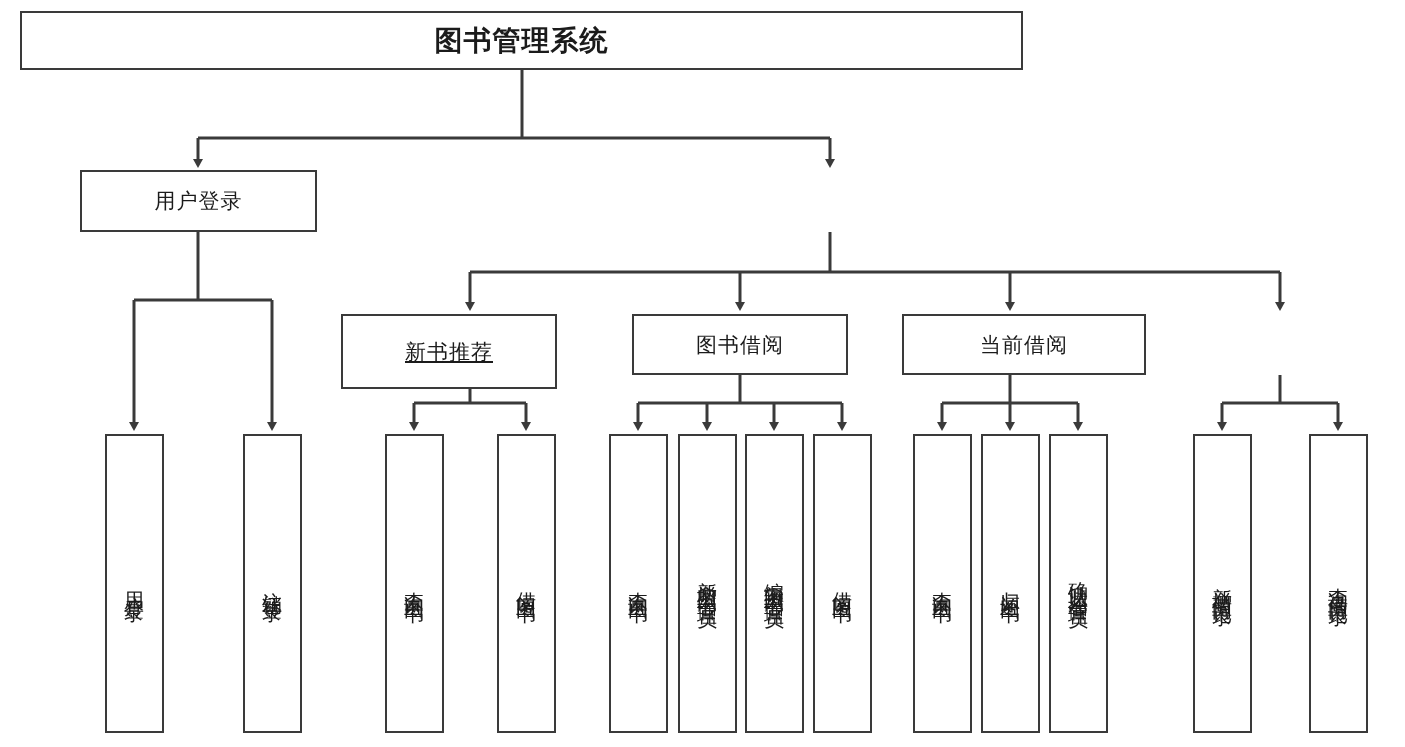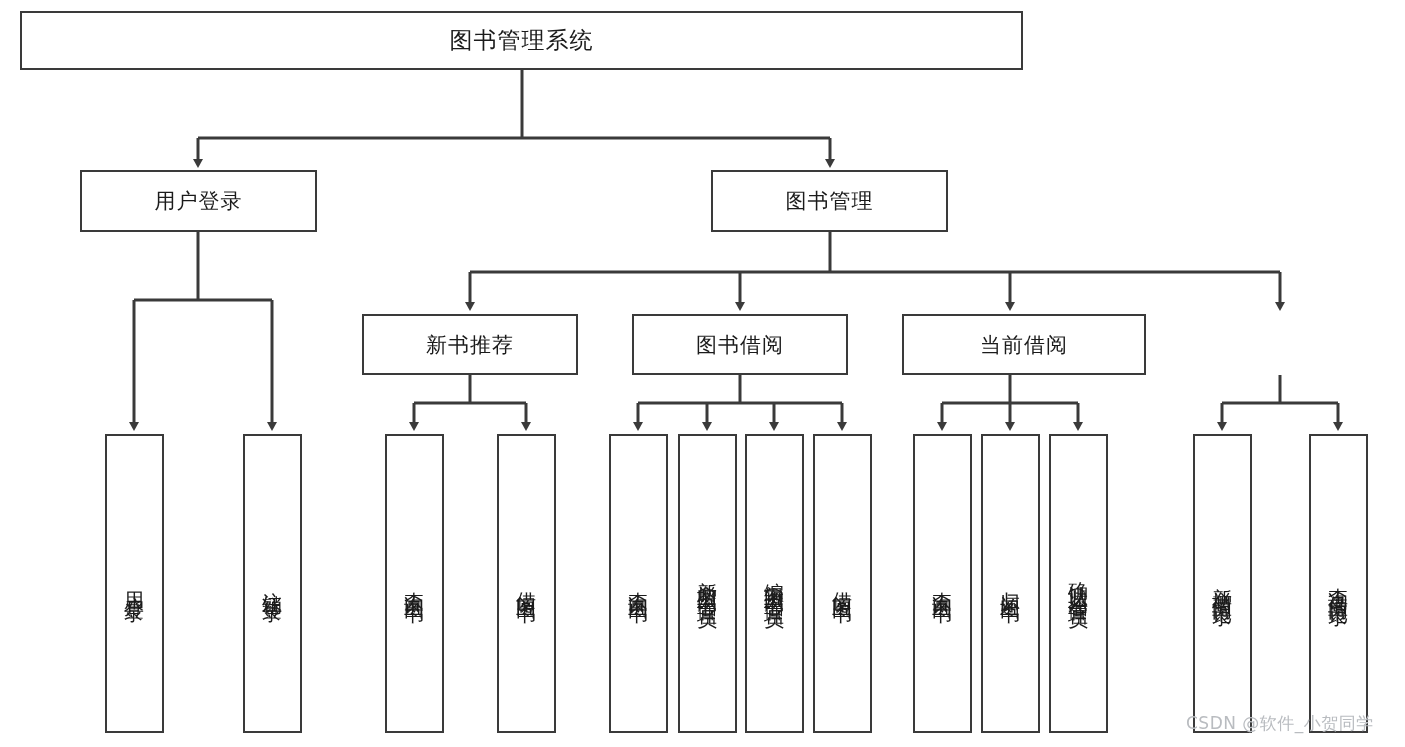--- a/index.html
+++ b/index.html
@@ -30,22 +30,23 @@
     border: 2px solid #3a3a3a;
     background: #ffffff;
     color: #1b1b1b;
     display: flex;
     align-items: center;
     justify-content: center;
     text-align: center;
     z-index: 2;
   }
   .node.root {
-    font-size: 23px;
+    font-size: 28px;
     letter-spacing: 1px;
+    font-weight: bold;
   }
   .node.lvl2 {
     font-size: 21px;
     letter-spacing: 1px;
   }
   .node.lvl3 {
     font-size: 21px;
     letter-spacing: 1px;
   }
   .node.leaf {
@@ -124,25 +125,22 @@
     </g>
   </svg>
 
   <div class="node root" style="left:20px; top:11px; width:1003px; height:59px;">
     <span>图书管理系统</span>
   </div>
 
   <div class="node lvl2" style="left:80px; top:170px; width:237px; height:62px;">
     <span>用户登录</span>
   </div>
-  <div class="node lvl2" style="left:711px; top:170px; width:237px; height:62px;">
-    <span>图书管理</span>
-  </div>
 
-  <div class="node lvl3" style="left:362px; top:314px; width:216px; height:61px;">
+  <div class="node lvl3" style="left:341px; top:314px; width:216px; height:75px;text-decoration:underline;">
     <span>新书推荐</span>
   </div>
   <div class="node lvl3" style="left:632px; top:314px; width:216px; height:61px;">
     <span>图书借阅</span>
   </div>
   <div class="node lvl3" style="left:902px; top:314px; width:244px; height:61px;">
     <span>当前借阅</span>
   </div>
 
   <div class="node leaf" style="left:105px; top:434px; width:59px; height:299px;">
@@ -182,15 +180,14 @@
     <span class="vtext">确认归还（管理员）</span>
   </div>
 
   <div class="node leaf" style="left:1193px; top:434px; width:59px; height:299px;">
     <span class="vtext">新增借阅记录</span>
   </div>
   <div class="node leaf" style="left:1309px; top:434px; width:59px; height:299px;">
     <span class="vtext">查询借阅记录</span>
   </div>
 
-  <div class="watermark">CSDN @软件_小贺同学</div>
 
 </div>
 
 </body></html>

